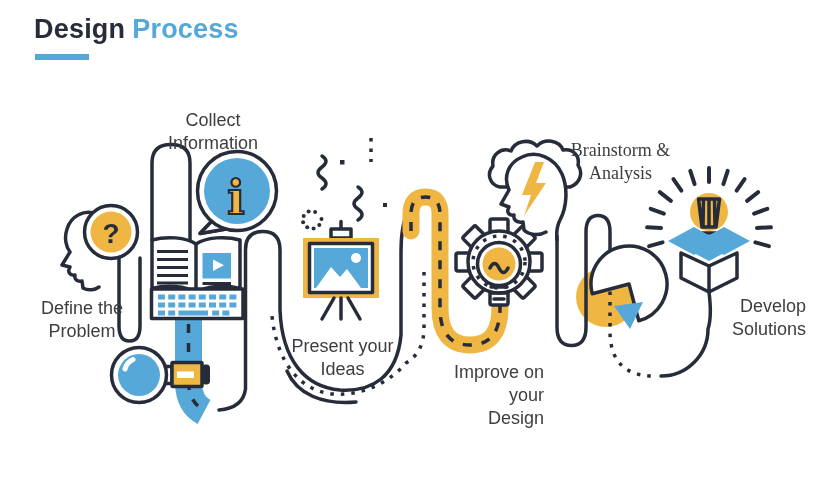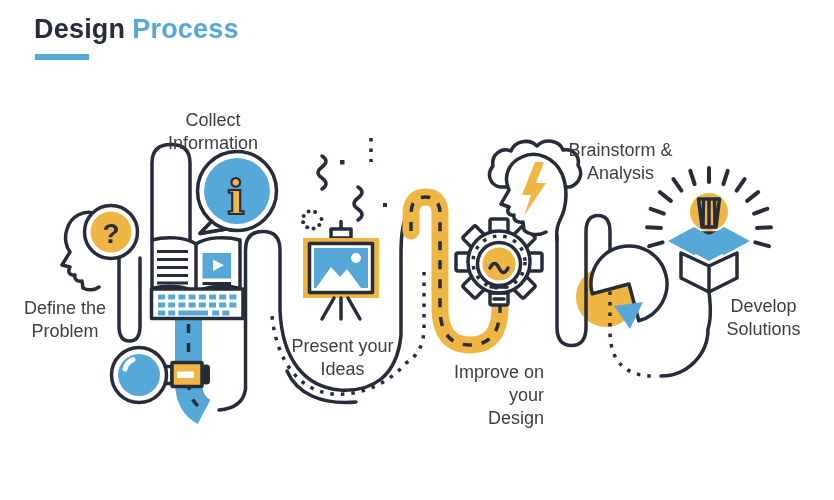--- a/index.html
+++ b/index.html
@@ -7,26 +7,26 @@
   }
   html,body{margin:0;padding:0;background:#fff;}
   #stage{position:relative;width:806px;height:500px;background:#fff;overflow:hidden;
          font-family:"Liberation Sans",sans-serif;}
   #title{position:absolute;left:34px;top:14px;font-size:27px;font-weight:bold;letter-spacing:.2px;}
   #title .t-dark{color:var(--dark);}
   #title .t-blue{color:var(--blue);margin-left:7px;}
   #title-underline{position:absolute;left:35px;top:54px;width:54px;height:6px;background:var(--blue);}
   .stage-label{position:absolute;color:var(--text);font-size:18px;line-height:1.28;
                text-align:center;white-space:pre-line;}
-  #lbl-define{left:15px;top:297px;width:100px;}
+  #lbl-define{left:32px;top:297px;width:100px;}
   #lbl-collect{left:138px;top:109px;width:150px;}
   #lbl-present{left:290px;top:326px;width:105px;margin-top:9px;}
   #lbl-improve{left:424px;top:361px;width:120px;text-align:right;}
-  #lbl-brainstorm{left:568px;top:139px;width:105px;}
-  #lbl-develop{left:721px;top:295px;width:85px;text-align:center;}
+  #lbl-brainstorm{left:568px;top:139px;width:105px;font-family:Liberation Serif, serif;}
+  #lbl-develop{left:721px;top:295px;width:85px;text-align:right;}
   svg{position:absolute;left:0;top:0;}
   .ln{stroke:var(--dark);stroke-width:3.5;fill:none;stroke-linecap:round;stroke-linejoin:round;}
   .lnf{stroke:var(--dark);stroke-width:3.5;fill:#fff;stroke-linecap:round;stroke-linejoin:round;}
   .dotted{stroke:var(--dark);stroke-width:3.5;fill:none;stroke-linecap:butt;stroke-dasharray:3.5 7;}
   .dashroad{stroke:var(--dark);stroke-width:3.5;fill:none;stroke-linecap:butt;stroke-dasharray:9 10;}
   .bluef{fill:var(--blue);}
   .yellowf{fill:var(--yellow);}
   .darkf{fill:var(--dark);}
   .whitef{fill:#fff;}
   .qtext{font-family:"Liberation Sans",sans-serif;font-weight:bold;font-size:28px;fill:var(--dark);}

